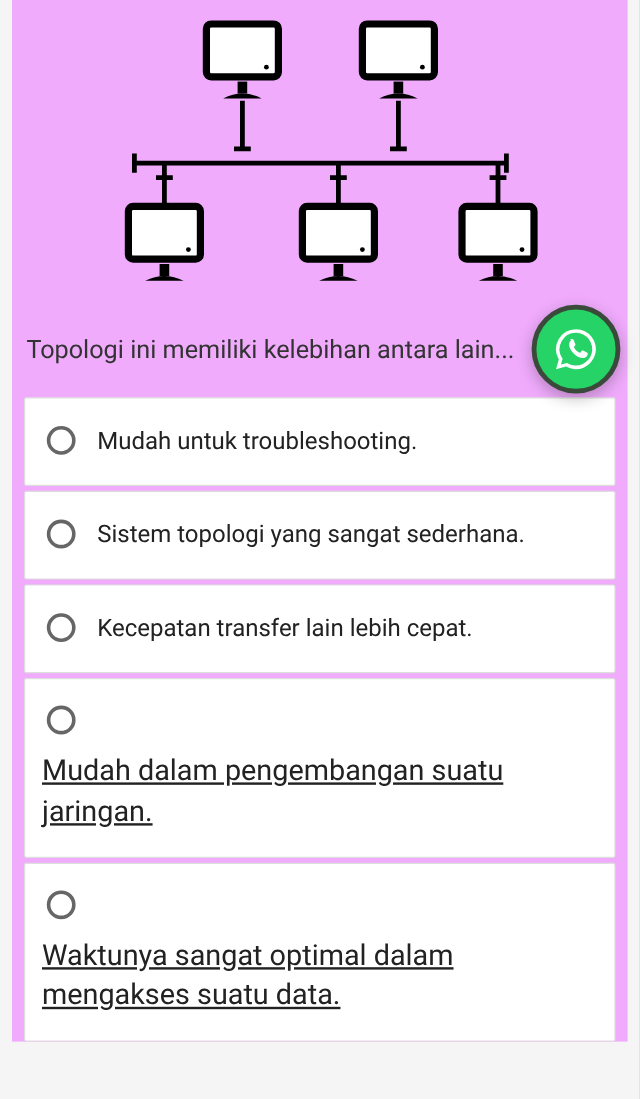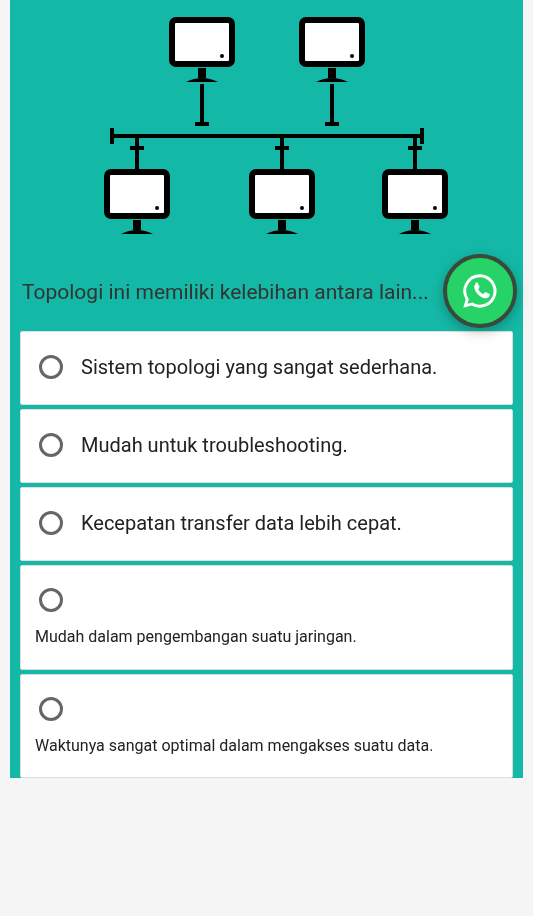--- a/index.html
+++ b/index.html
@@ -5,21 +5,21 @@
     * { box-sizing: border-box; margin: 0; padding: 0; }
     body {
       width: 533px;
       height: 916px;
       font-family: -apple-system, BlinkMacSystemFont, "Segoe UI", Roboto, Arial, sans-serif;
       background: #f5f5f5;
       position: relative;
       overflow: hidden;
     }
     .card {
-      background: #14b8a6;
+      background: #f0abfc;
       margin: 0 10px;
       padding: 0;
       position: relative;
     }
     .diagram-area {
       padding: 10px 0 20px 0;
       display: flex;
       justify-content: center;
     }
     .question-text {
@@ -60,24 +60,25 @@
       flex-shrink: 0;
       margin-right: 18px;
     }
     .option-label {
       font-size: 20px;
       color: #222;
       line-height: 1.3;
     }
     .option-label-below {
       width: 100%;
-      font-size: 16px;
+      font-size: 24px;
       color: #222;
       line-height: 1.4;
       padding: 0 14px 20px 14px;
+      text-decoration: underline;
     }
     .whatsapp-fab {
       position: absolute;
       right: 16px;
       top: 254px;
       width: 74px;
       height: 74px;
       border-radius: 50%;
       background: #25d366;
       border: 4px solid #3a4a3a;
@@ -148,33 +149,33 @@
       </g>
     </svg>
   </div>
 
   <div class="question-text">Topologi ini memiliki kelebihan antara lain...</div>
 
   <div class="options">
     <div class="option">
       <div class="option-row">
         <span class="radio"></span>
+        <span class="option-label">Mudah untuk troubleshooting.</span>
+      </div>
+    </div>
+    <div class="option">
+      <div class="option-row">
+        <span class="radio"></span>
         <span class="option-label">Sistem topologi yang sangat sederhana.</span>
       </div>
     </div>
     <div class="option">
       <div class="option-row">
         <span class="radio"></span>
-        <span class="option-label">Mudah untuk troubleshooting.</span>
-      </div>
-    </div>
-    <div class="option">
-      <div class="option-row">
-        <span class="radio"></span>
-        <span class="option-label">Kecepatan transfer data lebih cepat.</span>
+        <span class="option-label">Kecepatan transfer lain lebih cepat.</span>
       </div>
     </div>
     <div class="option option-wrap">
       <div class="option-row">
         <span class="radio"></span>
       </div>
       <div class="option-label-below">Mudah dalam pengembangan suatu jaringan.</div>
     </div>
     <div class="option option-wrap">
       <div class="option-row">

